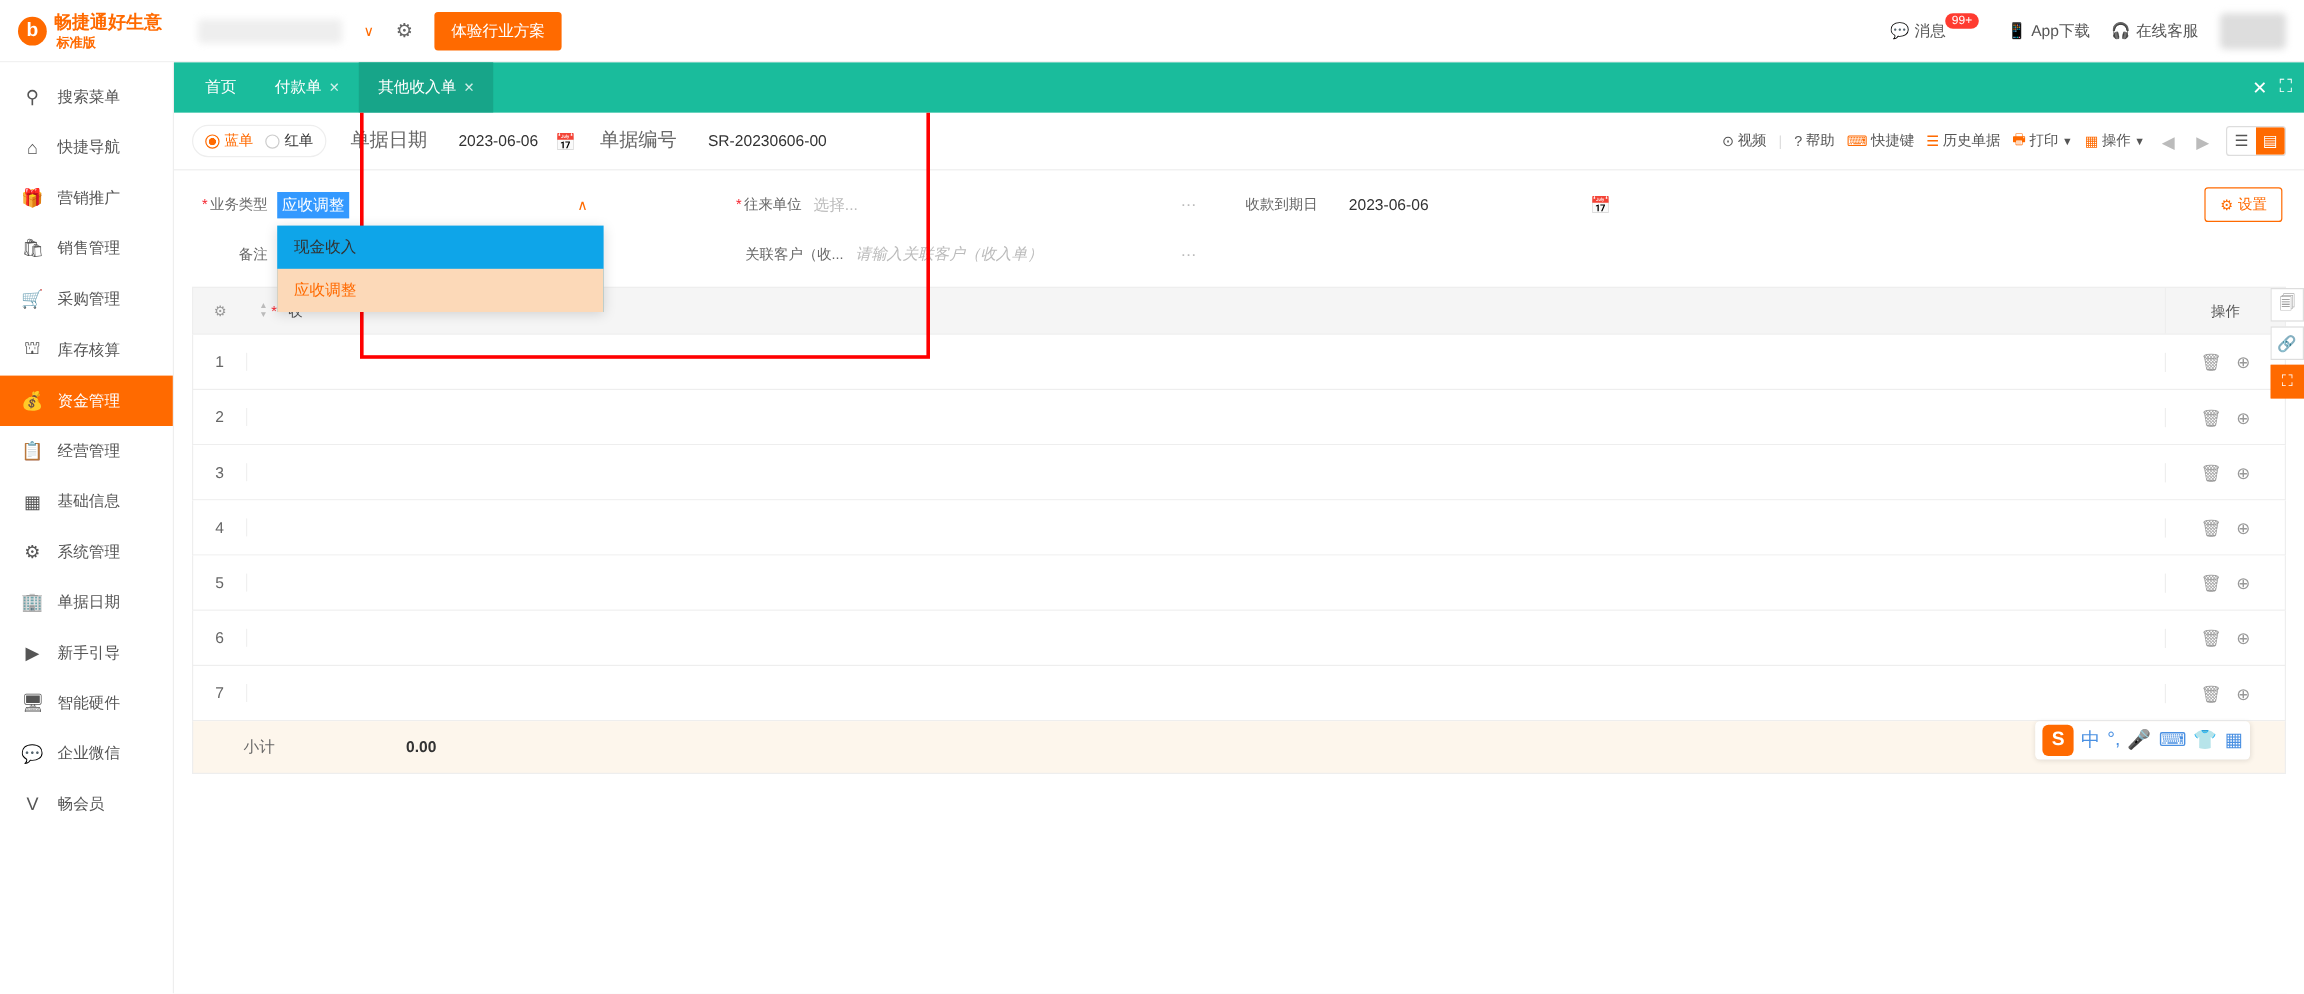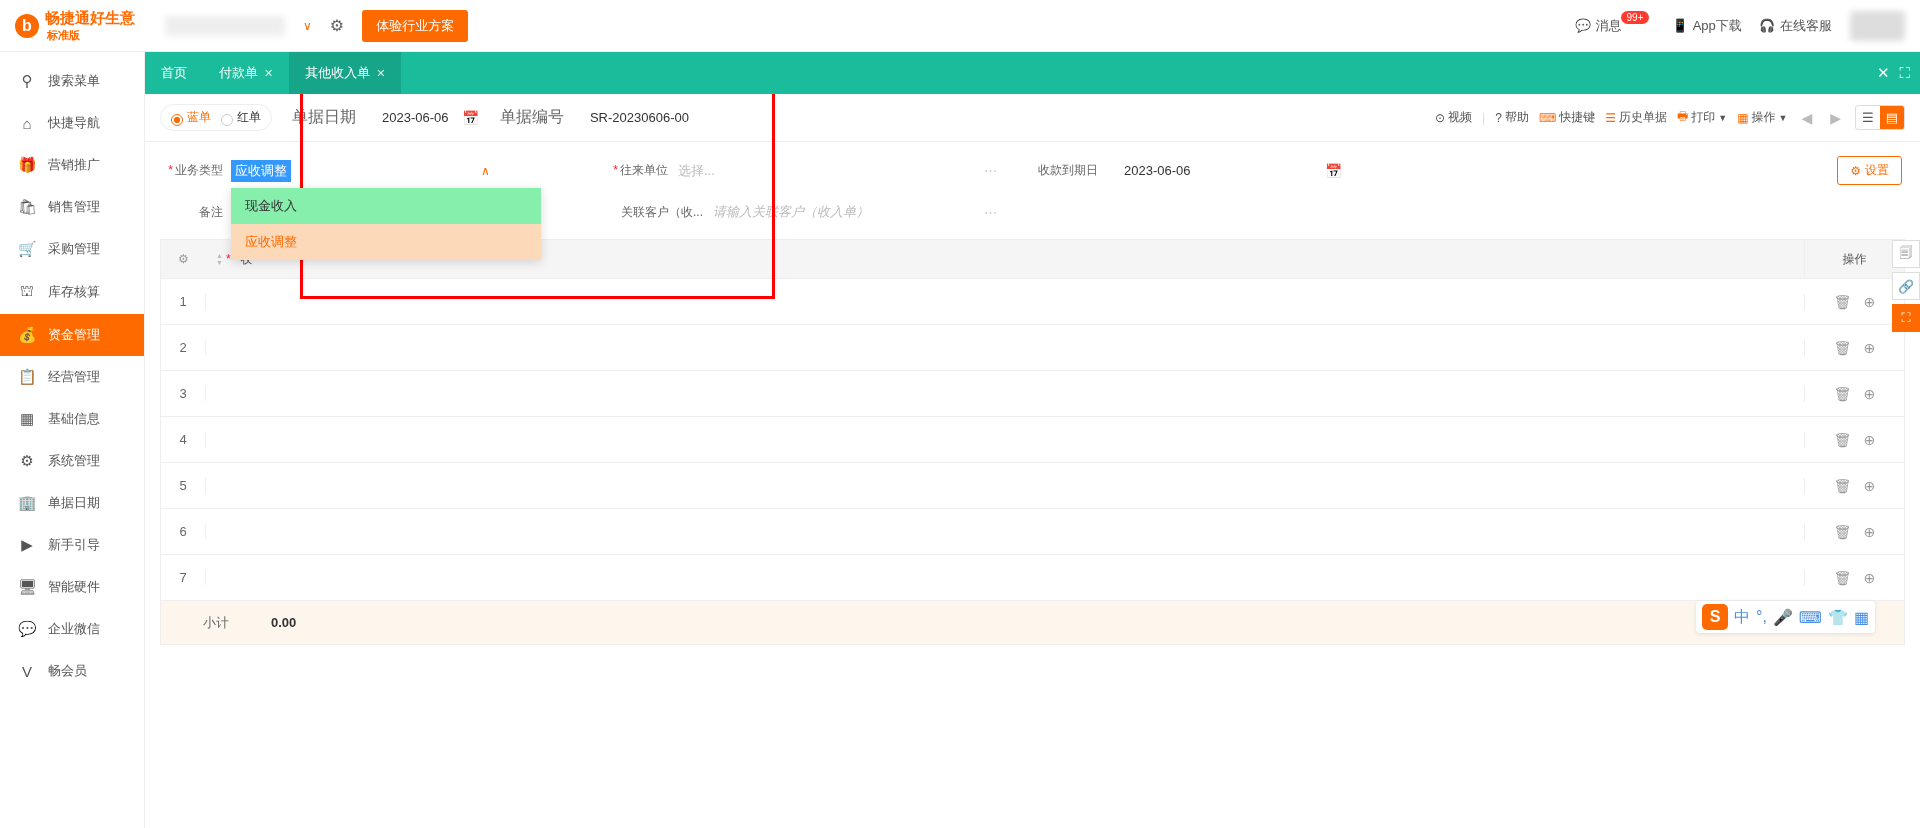--- a/index.html
+++ b/index.html
@@ -15,30 +15,30 @@
 .header-right{margin-left:auto;display:flex;align-items:center;gap:18px;color:#555}
 .hr-item{display:flex;align-items:center;gap:4px;cursor:pointer;font-size:13px}
 .badge{background:#ff3b30;color:#fff;font-size:10px;padding:1px 6px;border-radius:8px;position:relative;top:-8px;left:-5px}
 .avatar-blur{width:55px;height:30px;background:#ddd;filter:blur(3px);border-radius:4px}
 .main-wrap{display:flex;height:calc(100vh - 52px)}
 .sidebar{width:145px;background:#fff;border-right:1px solid #eee;padding-top:8px}
 .side-item{display:flex;align-items:center;padding:12px 18px;color:#555;cursor:pointer;gap:12px;font-size:13px}
 .side-item.active{background:#ff6a00;color:#fff}
 .side-icon{width:18px;text-align:center;font-size:15px}
 .content{flex:1;background:#f7f7f7;display:flex;flex-direction:column}
-.tabs-bar{height:42px;background:#1abc9c;display:flex;align-items:center;position:relative}
+.tabs-bar{height:42px;background:#1abc9c;display:flex;align-items:center;padding-left:10px;position:relative}
 .tab{color:#fff;padding:0 16px;height:42px;display:flex;align-items:center;cursor:pointer;gap:6px;font-size:13px}
 .tab.active{background:#17a589}
 .tab-close{font-size:11px;opacity:.8}
 .tab-right-icons{margin-left:auto;display:flex;gap:10px;padding-right:10px;color:#fff}
 .tab-right-icons span{cursor:pointer;font-size:15px}
 .form-area{background:#fff;margin:0;padding:0;position:relative;flex:1;overflow:hidden}
 .toolbar-row{display:flex;align-items:center;padding:10px 15px;border-bottom:1px solid #eee;gap:8px}
 .radio-group{border:1px solid #eee;border-radius:14px;padding:4px 10px;display:flex;gap:10px;align-items:center}
-.radio-opt{display:flex;align-items:flex-end;gap:4px;font-size:12px;cursor:pointer}
+.radio-opt{display:flex;align-items:center;gap:4px;font-size:12px;cursor:pointer}
 .radio-circle{width:12px;height:12px;border:1px solid #ccc;border-radius:50%;display:inline-block}
 .radio-opt.sel .radio-circle{border-color:#ff6a00;background:radial-gradient(#ff6a00 40%,transparent 45%)}
 .radio-opt.sel{color:#ff6a00}
 .flab{color:#666;font-size:16px;margin-left:12px}
 .fval{color:#333;margin-left:18px;font-size:13px}
 .cal-icon{color:#ff6a00;margin-left:6px;font-size:14px}
 .toolbar-right{margin-left:auto;display:flex;align-items:center;gap:10px;color:#555;font-size:12px}
 .tool-link{display:flex;align-items:center;gap:3px;cursor:pointer}
 .tool-link .ticon{color:#ff6a00}
 .nav-arrow{color:#bbb;font-size:14px;padding:0 4px;cursor:pointer}
@@ -49,39 +49,39 @@
 .fgroup{display:flex;align-items:center;gap:8px;position:relative}
 .req{color:#f5222d;margin-right:2px}
 .flabel{color:#666;font-size:12px;min-width:60px;text-align:right}
 .finput{border:none;border-bottom:1px solid transparent;padding:5px 2px;font-size:13px;min-width:180px;color:#4c1d95;background:transparent}
 .finput::placeholder{color:#bbb}
 .sel-wrap{position:relative;display:flex;align-items:center}
 .sel-text{background:#3399ff;color:#fff;padding:2px 4px;font-size:13px}
 .chev-up{color:#ff6a00;margin-left:190px;font-size:12px;cursor:pointer}
 .dots{color:#bbb;margin-left:auto;cursor:pointer;letter-spacing:1px}
 .settings-btn{border:1px solid #ff6a00;color:#ff6a00;background:#fff;padding:5px 12px;border-radius:3px;cursor:pointer;display:flex;align-items:center;gap:4px;font-size:12px}
-.dropdown{position:absolute;top:28px;left:0;width:310px;background:#86efac;box-shadow:0 2px 10px rgba(0,0,0,.15);z-index:50}
+.dropdown{position:absolute;top:28px;left:0;width:272px;background:#0ea5e9;box-shadow:0 2px 10px rgba(0,0,0,.15);z-index:50}
 .dd-item{padding:9px 14px;cursor:pointer;font-size:13px}
 .dd-item.highlighted{background:#fcd9b8;color:#ff6a00}
 .red-highlight{position:absolute;border:3px solid #ff0000;pointer-events:none;z-index:40}
 .table-area{margin:0 15px}
 .table-head{display:flex;background:#f5f5f5;border:1px solid #eee;height:40px;align-items:center}
 .th{padding:0 10px;color:#555;font-size:12px}
 .th-gear{width:45px;text-align:center;color:#999}
 .th-sort{width:65px;display:flex;align-items:center;gap:3px}
 .sort-arrows{display:flex;flex-direction:column;font-size:7px;color:#bbb;line-height:7px}
 .th-action{margin-left:auto;width:100px;text-align:center;border-left:1px solid #eee;height:100%;display:flex;align-items:center;justify-content:center}
 .tbody-row{display:flex;border:1px solid #eee;border-top:none;height:46px;align-items:center;background:#fff}
 .td-num{width:45px;text-align:center;color:#666;border-right:1px solid #f0f0f0}
 .td-mid{flex:1}
 .td-act{width:100px;display:flex;gap:12px;justify-content:center;color:#999;border-left:1px solid #eee}
 .td-act span{cursor:pointer;font-size:14px}
 .subtotal-row{display:flex;background:#fdf6ec;border:1px solid #eee;border-top:none;height:44px;align-items:center}
 .st-label{width:110px;text-align:center;color:#666}
-.st-val{width:180px;text-align:left;font-weight:bold;padding-right:20px}
+.st-val{width:180px;text-align:center;font-weight:bold;padding-right:20px}
 .right-edge{position:fixed;right:0;top:240px;display:flex;flex-direction:column;gap:4px}
 .edge-btn{width:28px;height:28px;background:#fff;border:1px solid #ddd;display:flex;align-items:center;justify-content:center;cursor:pointer;color:#888}
 .edge-btn.orange{background:#ff6a00;color:#fff;border-color:#ff6a00}
 .ime-bar{position:fixed;right:45px;bottom:195px;display:flex;align-items:center;gap:6px;background:#fff;padding:3px 6px;border-radius:4px;box-shadow:0 1px 4px rgba(0,0,0,.1)}
 .ime-logo{width:26px;height:26px;background:#ff6a00;border-radius:5px;color:#fff;display:flex;align-items:center;justify-content:center;font-weight:bold;font-size:16px}
 .ime-icon{color:#4a90e2;font-size:16px;cursor:pointer}
 </style>
 </head>
 <body>
 

